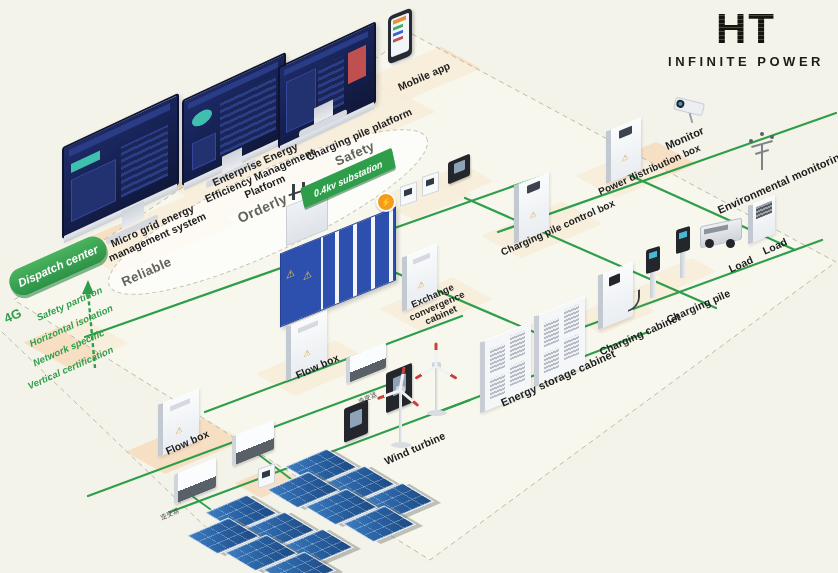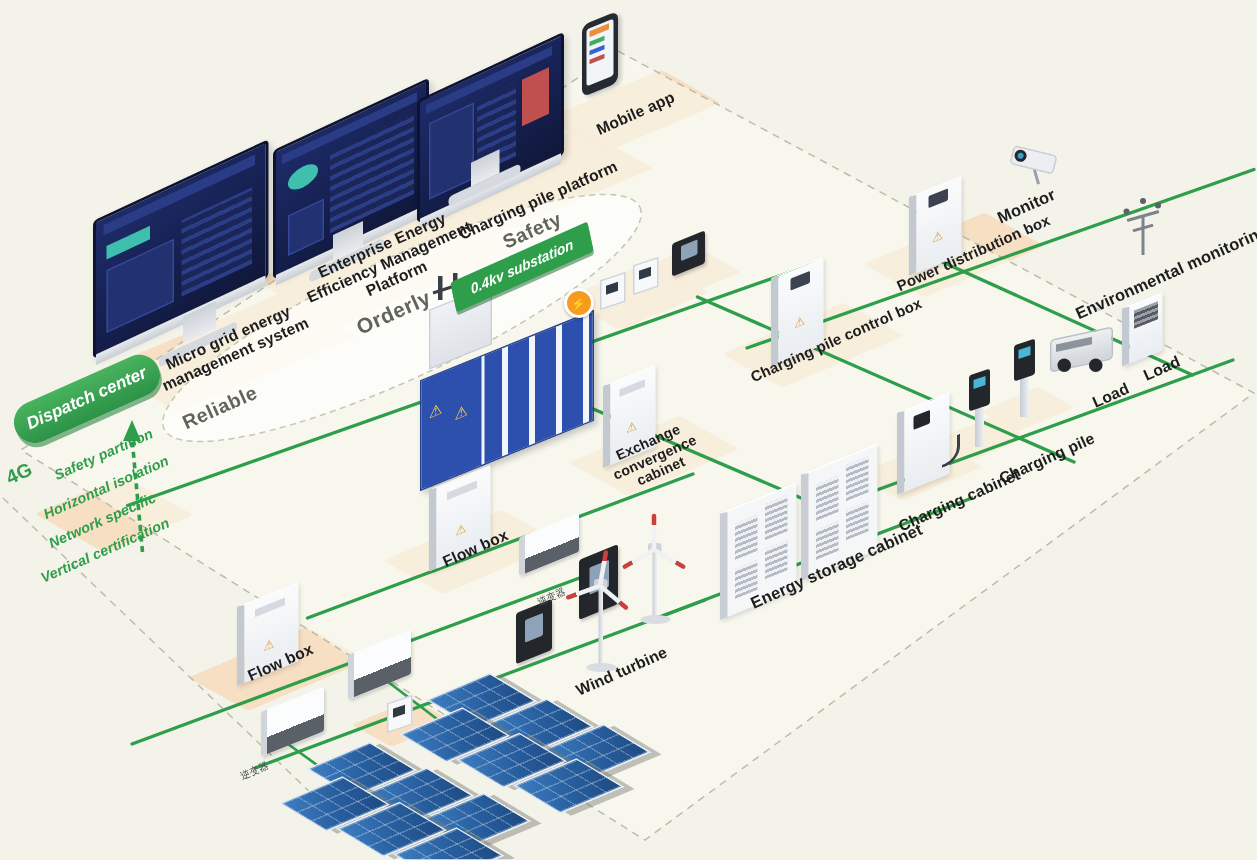--- a/index.html
+++ b/index.html
@@ -330,14 +330,18 @@
   <div class="lbl tiny" style="left:358px;top:394px;">逆变器</div>
   <div class="lbl tiny" style="left:160px;top:510px;">逆变器</div>
   <div class="lbl q" style="left:334px;top:146px;">Safety</div>
   <div class="lbl q" style="left:236px;top:200px;font-size:14px;">Orderly</div>
   <div class="lbl q" style="left:120px;top:264px;">Reliable</div>
   <div class="lbl feat" style="left:34px;top:298px;">Safety partition</div>
   <div class="lbl feat" style="left:26px;top:320px;">Horizontal isolation</div>
   <div class="lbl feat" style="left:30px;top:342px;">Network specific</div>
   <div class="lbl feat" style="left:24px;top:362px;">Vertical certification</div>
 
+  <div id="logo">
+    <div class="ht">HT</div>
+    <div class="sub">INFINITE POWER</div>
+  </div>
 
 </div>
 
 </body></html>

